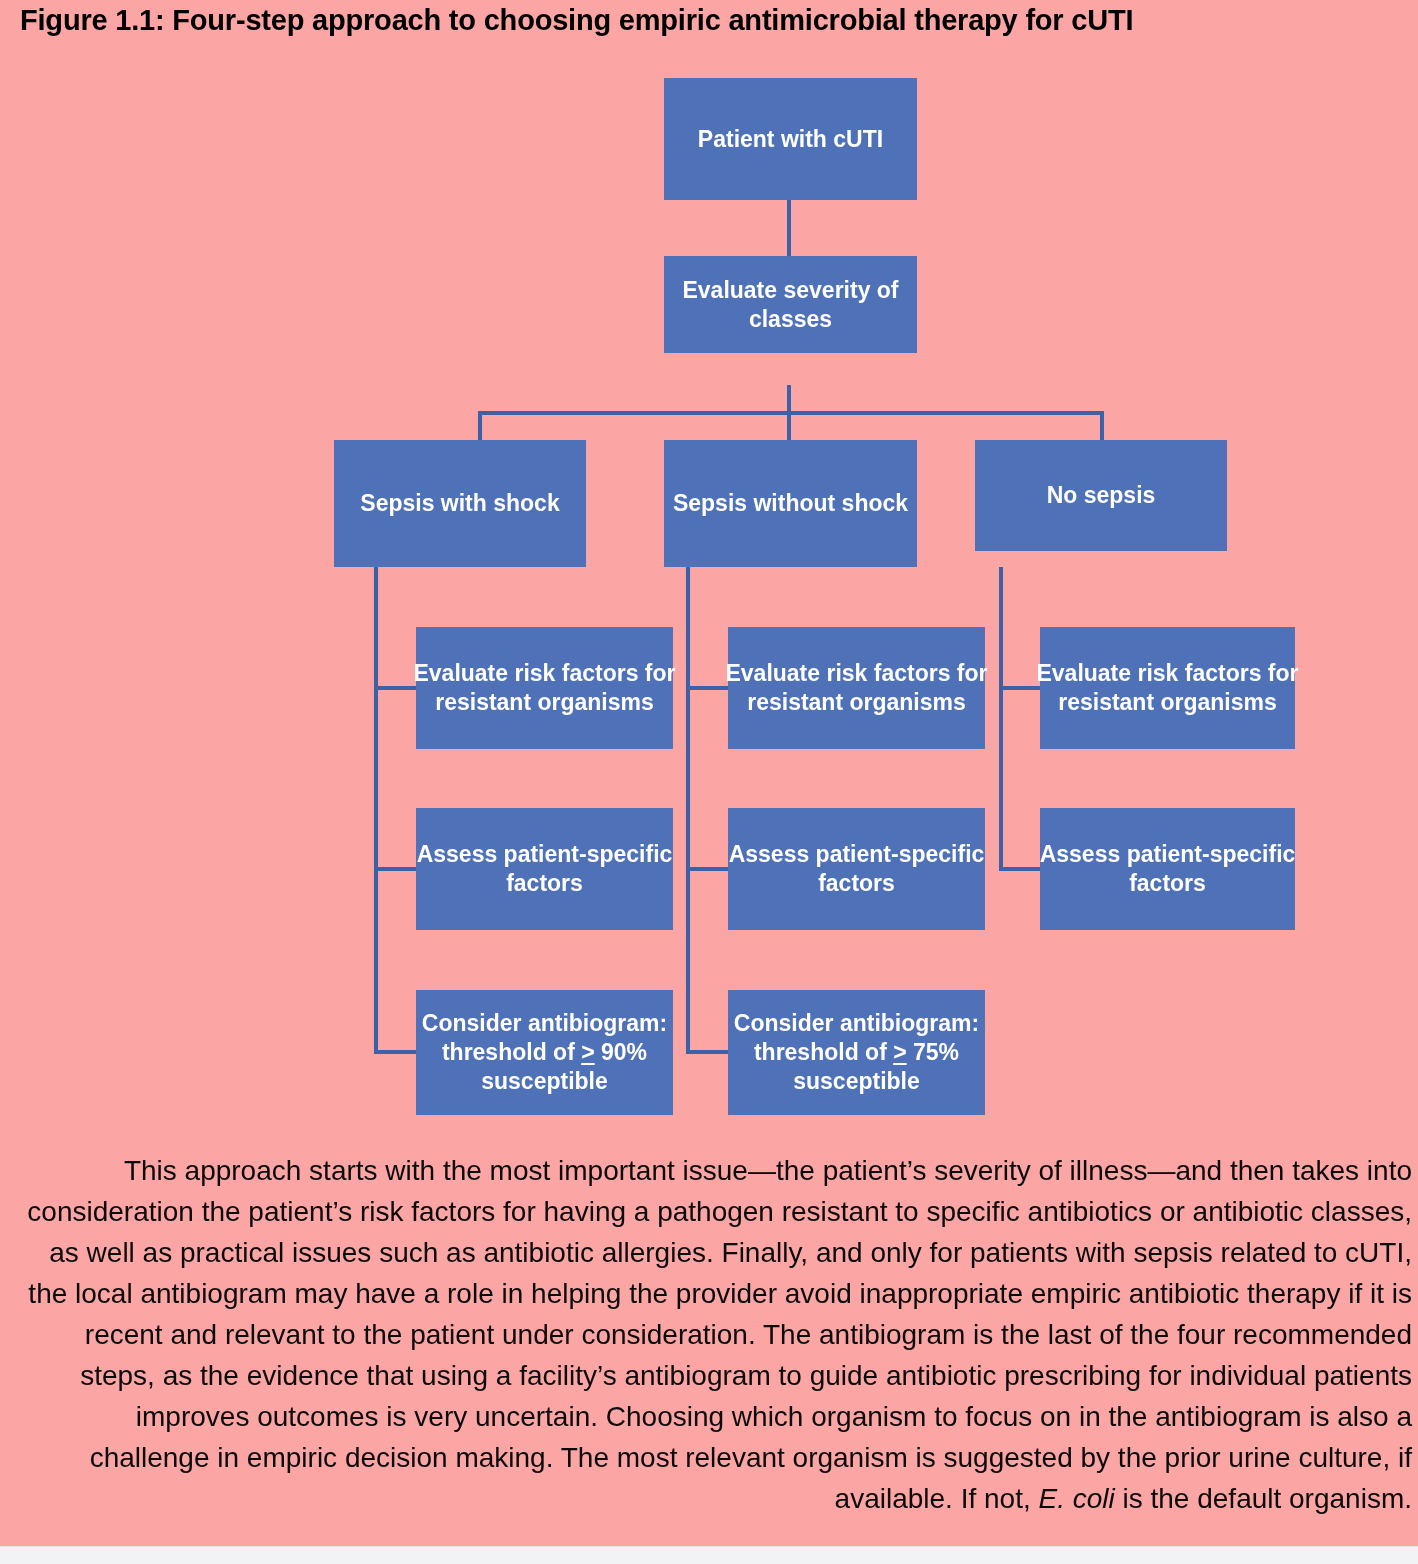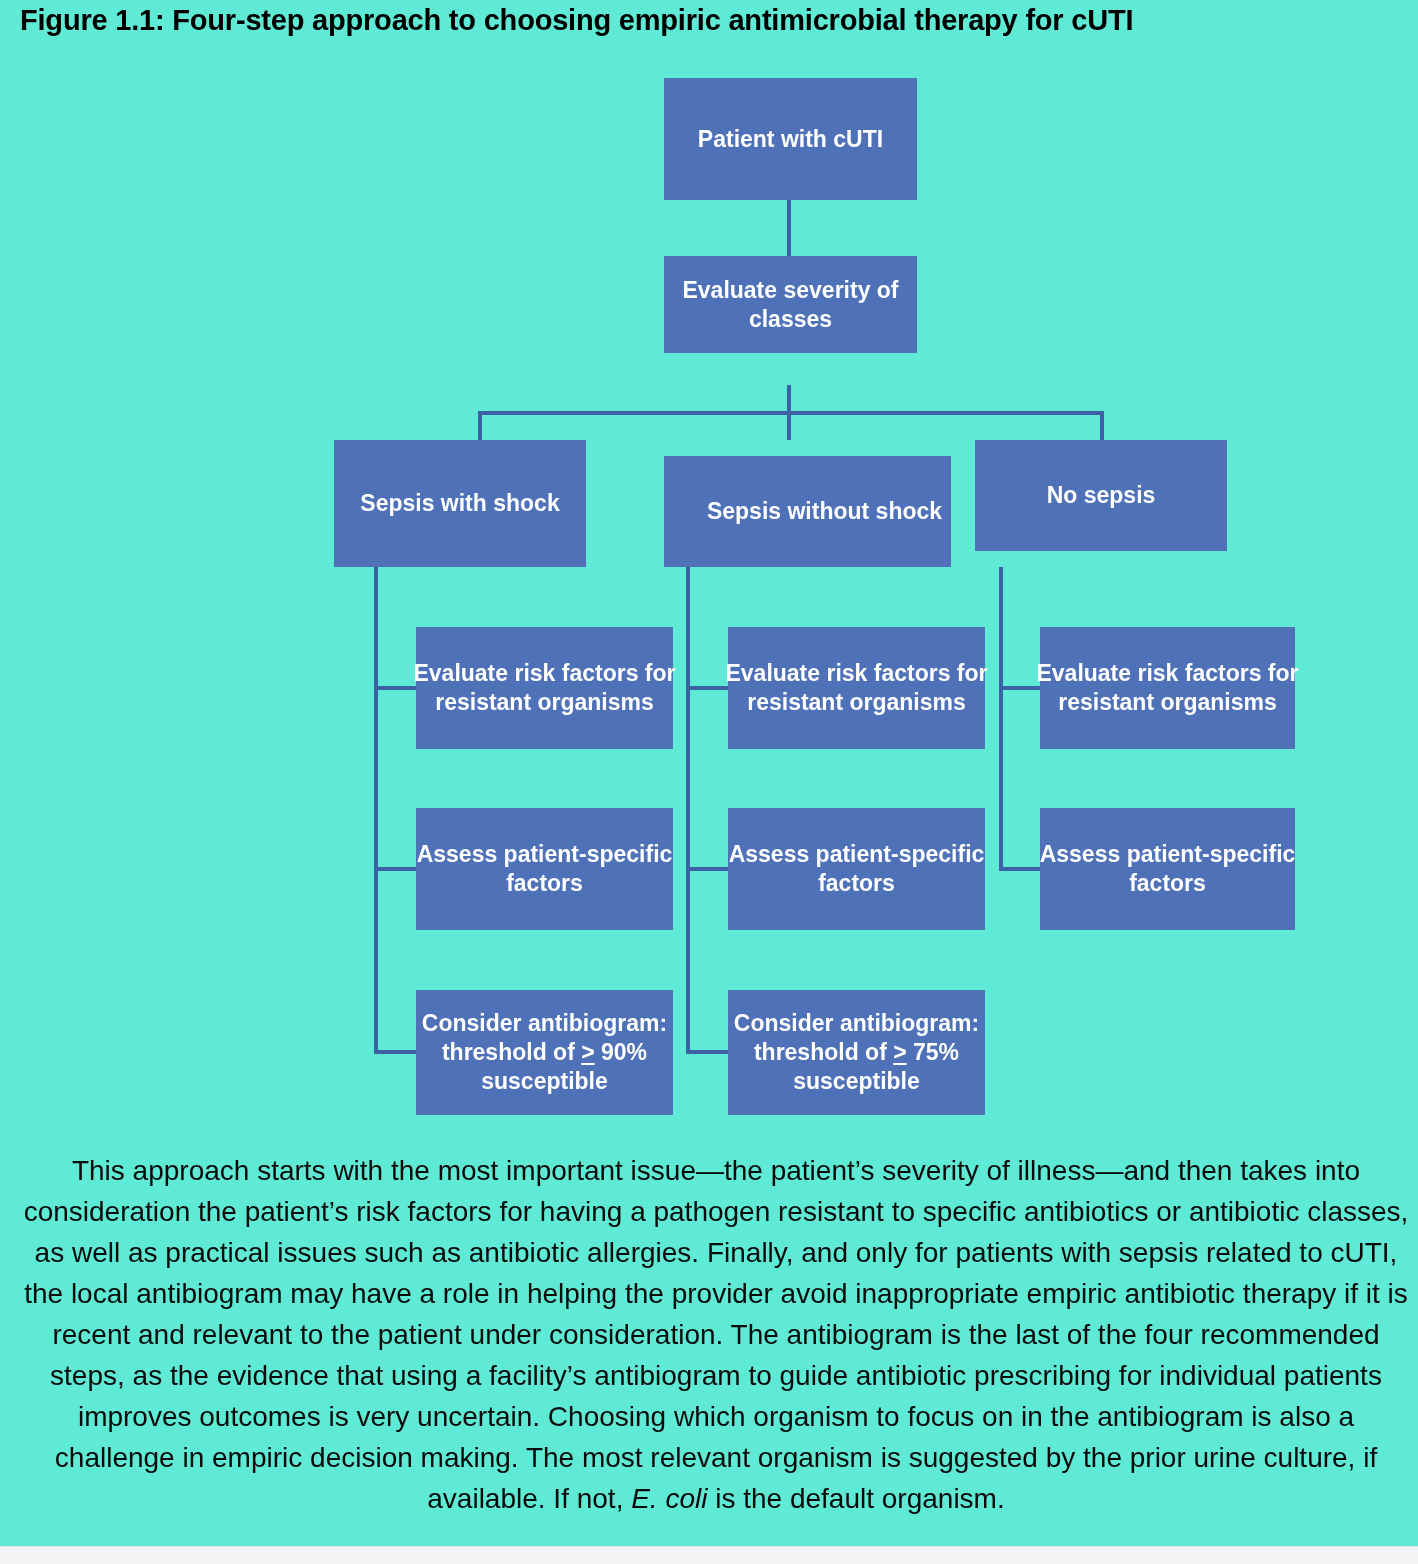--- a/index.html
+++ b/index.html
@@ -2,50 +2,50 @@
 <html style="--box-fill: #4e71b7; --line-color: #3c61a5; --box-text: #ffffff;"><head>
 <meta charset="utf-8">
 <style>
   :root{
     --box-fill:#4e71b7;
     --line-color:#3c61a5;
     --box-text:#ffffff;
   }
   html,body{margin:0;padding:0;background:#ffffff;}
   .page{
-    position:relative;width:1418px;height:1564px;background:#5eead4;
+    position:relative;width:1418px;height:1564px;background:#fca5a5;
     font-family:"Liberation Sans",sans-serif;overflow:hidden;
   }
   .fig-title{
     position:absolute;left:20px;top:4px;margin:0;
     font-size:29px;font-weight:700;color:#000000;letter-spacing:-0.2px;
     white-space:nowrap;
   }
   .node{
     position:absolute;background:var(--box-fill);color:var(--box-text);
     display:flex;flex-direction:column;align-items:center;justify-content:center;
     text-align:center;font-size:23px;font-weight:700;line-height:29px;
   }
   .nl{display:block;white-space:nowrap;}
   .line{position:absolute;background:var(--line-color);}
   .geq{text-decoration:underline;text-underline-offset:3px;}
   .caption{
     position:absolute;left:20px;top:1150px;width:1392px;margin:0;
-    font-size:28px;line-height:41px;color:#0b0b0b;text-align:center;
+    font-size:28px;line-height:41px;color:#0b0b0b;text-align:right;
   }
   .caption .it{font-style:italic;}
   .bottom-bar{
     position:absolute;left:0;top:1546px;width:1418px;height:18px;
     background:#f2f3f4;border-top:1px solid #e4e5e7;
   }
   
   .b-patient {left:664px;top:78px;width:253px;height:122px;}
   .b-severity{left:664px;top:256px;width:253px;height:97px;}
   .b-shock   {left:334px;top:440px;width:252px;height:127px;}
-  .b-noshock {left:664px;top:456px;width:253px;height:111px;padding-left:34px;}
+  .b-noshock {left:664px;top:440px;width:253px;height:127px;}
   .b-nosepsis{left:975px;top:440px;width:252px;height:111px;}
   .b-risk1   {left:416px;top:627px;width:257px;height:122px;}
   .b-risk2   {left:728px;top:627px;width:257px;height:122px;}
   .b-risk3   {left:1040px;top:627px;width:255px;height:122px;}
   .b-assess1 {left:416px;top:808px;width:257px;height:122px;}
   .b-assess2 {left:728px;top:808px;width:257px;height:122px;}
   .b-assess3 {left:1040px;top:808px;width:255px;height:122px;}
   .b-anti1   {left:416px;top:990px;width:257px;height:125px;}
   .b-anti2   {left:728px;top:990px;width:257px;height:125px;}
   

